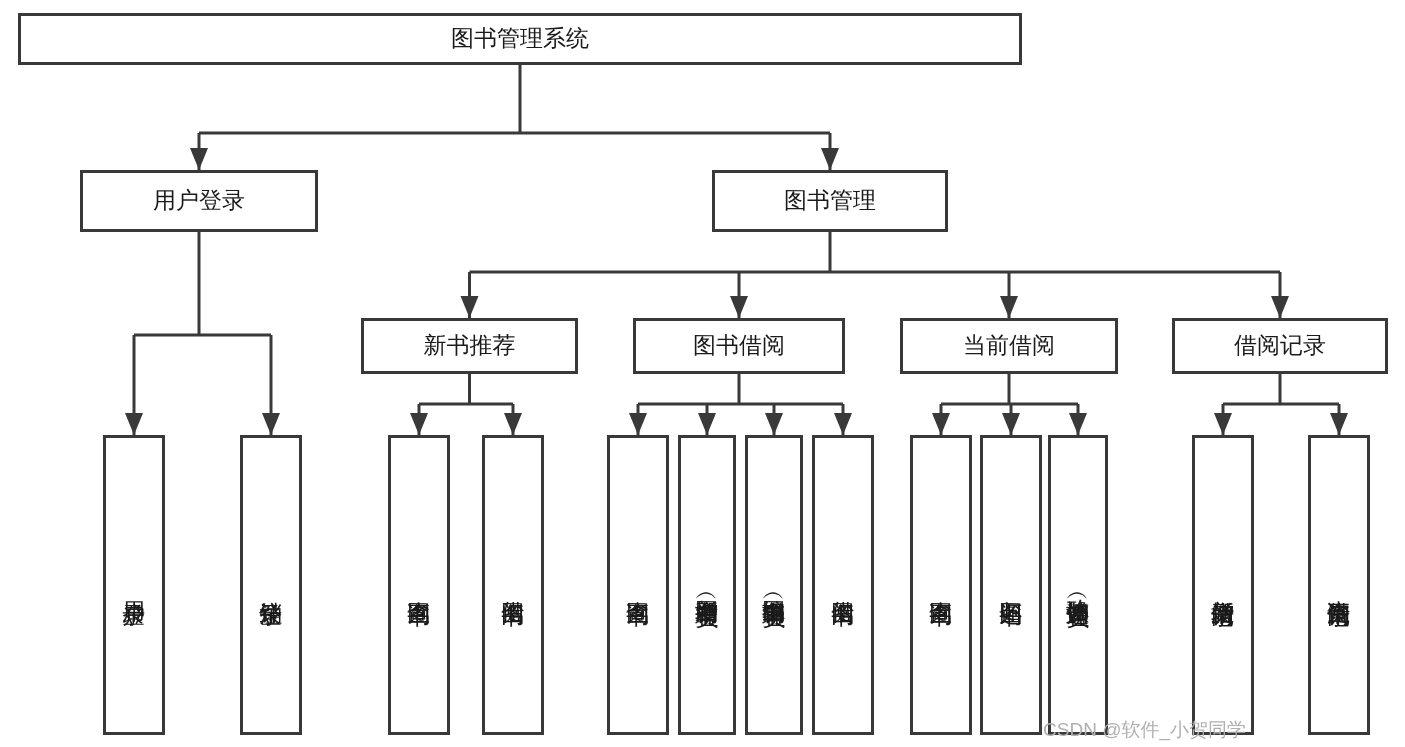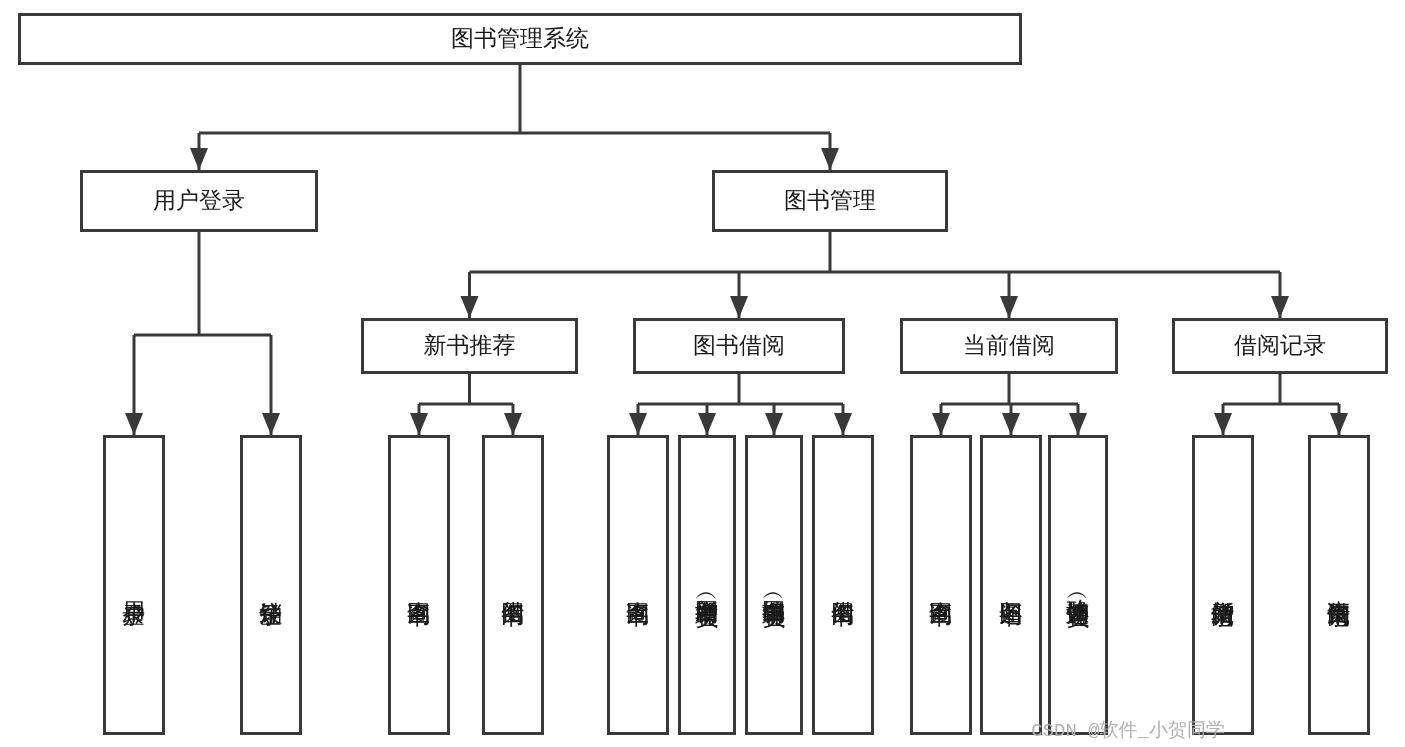--- a/index.html
+++ b/index.html
@@ -11,20 +11,21 @@
     width: 1405px;
     height: 747px;
     font-family: "Liberation Sans", "DejaVu Sans", sans-serif;
     overflow: hidden;
     position: relative;
   }
   #diagram-root {
     position: relative;
     width: 1233px;
     height: 747px;
+    padding-left: 21px;
   }
   svg#tree-svg {
     position: absolute;
     top: 0;
     left: 0;
     width: 1405px;
     height: 747px;
     display: block;
   }
   .node-box {
@@ -62,21 +63,21 @@
     justify-content: center;
     letter-spacing: 1px;
     white-space: nowrap;
     pointer-events: none;
     user-select: none;
   }
   .watermark {
     position: absolute;
     right: 8px;
     bottom: 4px;
-    font-family: Liberation Mono, monospace;
+    font-family: Liberation Sans, sans-serif;
     font-size: 19px;
     color: #b0b0b0;
     white-space: nowrap;
     user-select: none;
   }
 </style>
 </head>
 <body>
 
 <div id="diagram-root">

